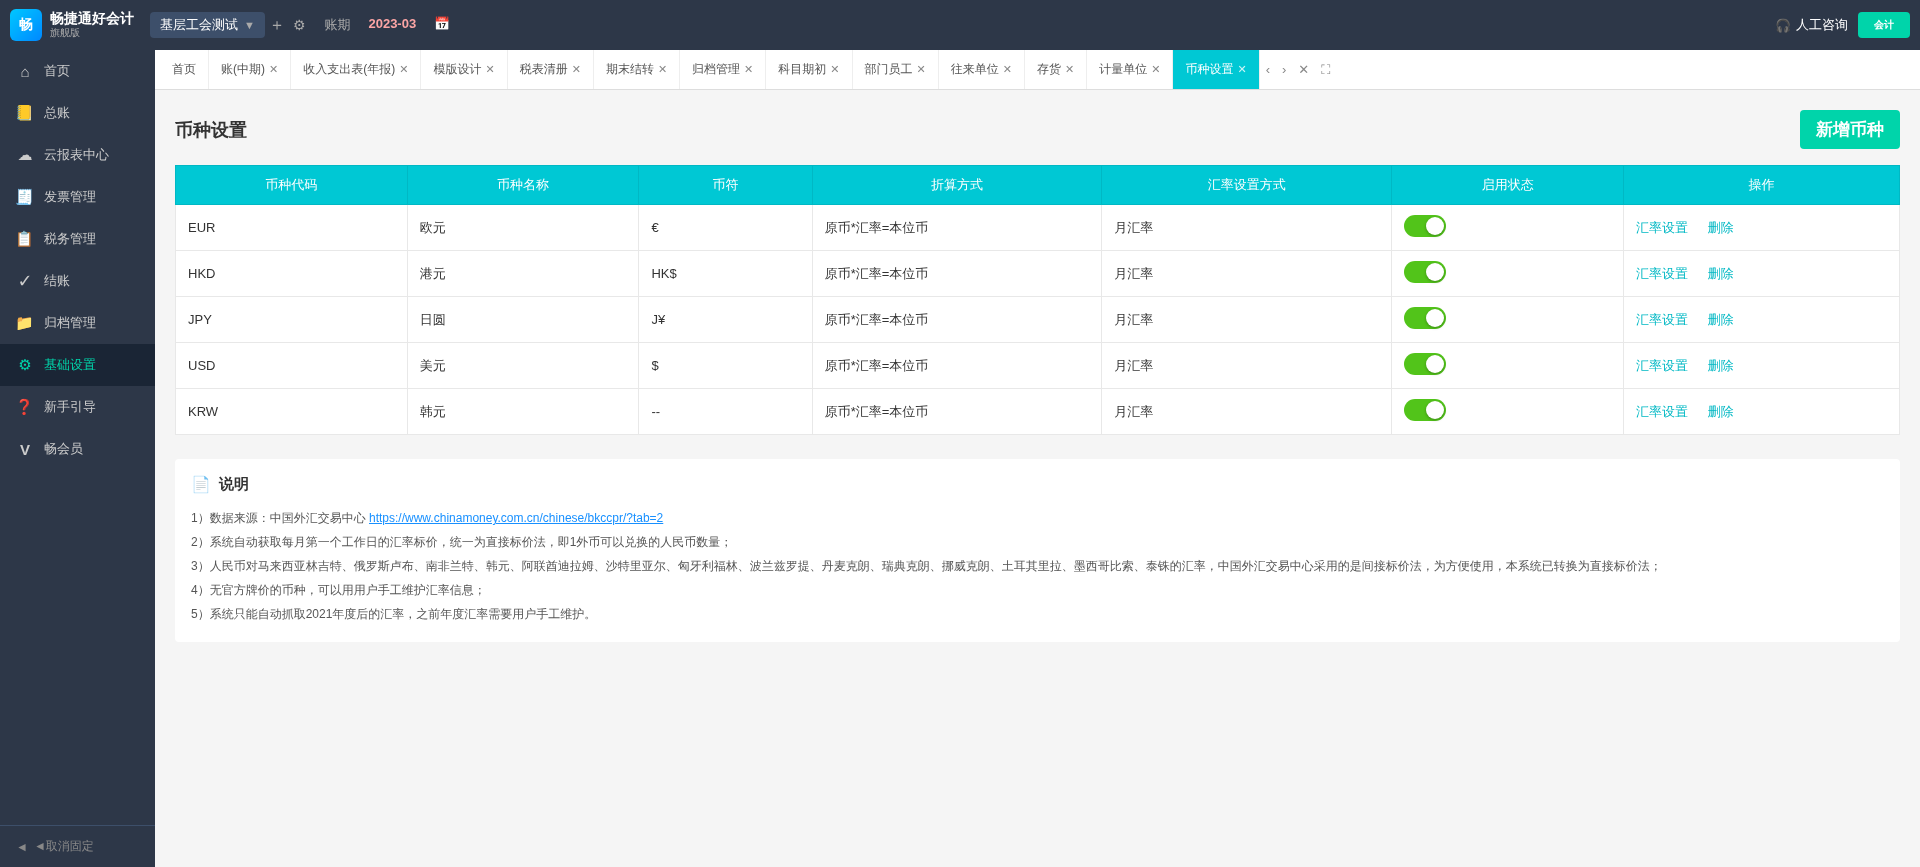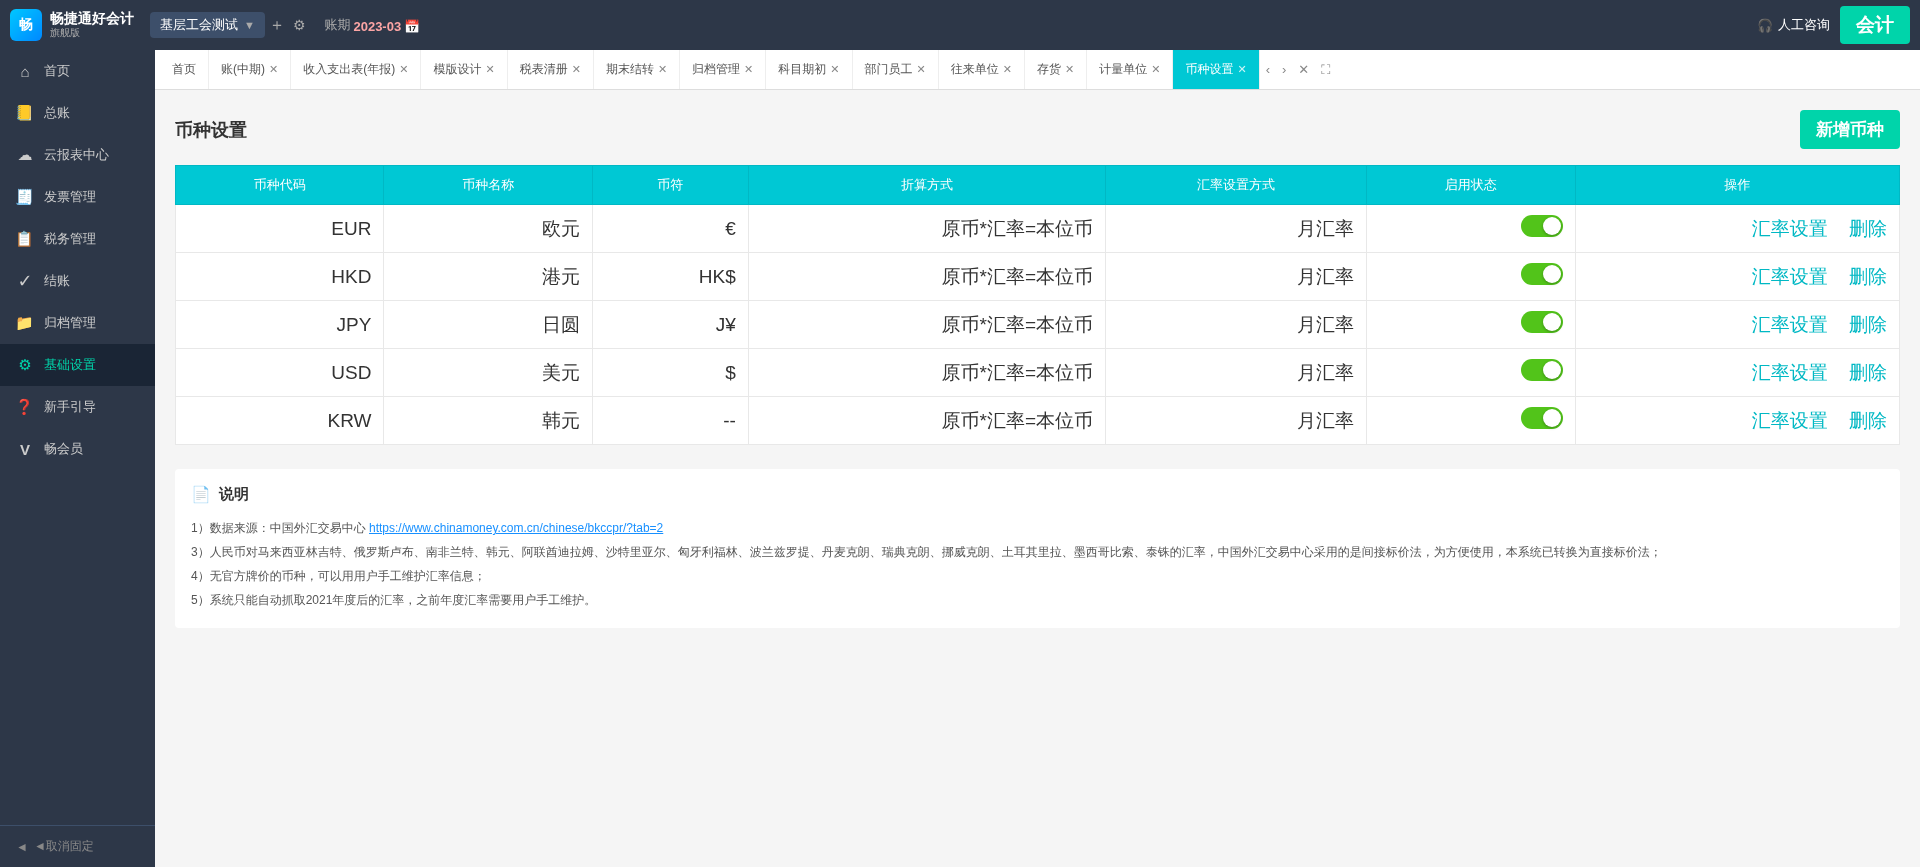--- a/index.html
+++ b/index.html
@@ -14,26 +14,26 @@
     .tab-bar { background: #fff; border-bottom: 1px solid #ddd; display: flex; align-items: center; height: 40px; flex-shrink: 0; padding: 0 5px; overflow-x: auto; white-space: nowrap; }
     .page-content { flex: 1; overflow-y: auto; padding: 20px; background: #f5f5f5; }
 
     
     .logo-area { display: flex; align-items: center; gap: 8px; color: #fff; min-width: 130px; }
     .logo-icon { width: 32px; height: 32px; background: linear-gradient(135deg, #00c8ff, #0088ff); border-radius: 6px; display: flex; align-items: center; justify-content: center; font-size: 14px; font-weight: bold; color: #fff; }
     .logo-text { font-size: 14px; font-weight: bold; color: #fff; line-height: 1.2; text-align: right; }
     .logo-sub { font-size: 10px; color: #aaa; }
     .company-selector { display: flex; align-items: center; gap: 6px; color: #fff; margin-left: 10px; cursor: pointer; background: #3d4f6a; padding: 4px 10px; border-radius: 4px; }
     .company-name { font-size: 13px; color: #fff; }
-    .period-info { display: flex; align-items: flex-end; gap: 3px; margin-left: 15px; color: #fff; font-size: 13px; }
+    .period-info { display: flex; align-items: flex-start; gap: 18px; margin-left: 15px; color: #fff; font-size: 13px; }
     .period-label { color: #aaa; }
     .period-value { color: #fca5a5; font-weight: bold; }
     .top-bar-right { margin-left: auto; display: flex; align-items: center; gap: 10px; }
     .help-btn { display: flex; align-items: center; gap: 4px; color: #fff; cursor: pointer; font-size: 13px; }
-    .account-btn { background: #00d4aa; color: #fff; border: none; padding: 6px 16px; border-radius: 4px; cursor: pointer; font-size: 19px; font-weight: bold; }
+    .account-btn { background: #00d4aa; color: #fff; border: none; padding: 6px 16px; border-radius: 4px; cursor: pointer; font-size: 10px; font-weight: bold; }
 
     
     .sidebar-item { display: flex; align-items: center; gap: 10px; padding: 12px 16px; color: #ccc; cursor: pointer; font-size: 13px; transition: background 0.2s; }
     .sidebar-item.active { background: #1a2535; color: #00d4aa; }
     .sidebar-item-icon { width: 18px; height: 18px; display: flex; align-items: center; justify-content: center; font-size: 15px; }
     .sidebar-footer { margin-top: auto; padding: 12px 16px; color: #888; font-size: 12px; cursor: pointer; display: flex; align-items: center; gap: 6px; border-top: 1px solid #3d4f6a; }
 
     
     .tab-item { display: inline-flex; align-items: center; gap: 4px; padding: 0 12px; height: 40px; border-right: 1px solid #eee; font-size: 12px; cursor: pointer; color: #555; white-space: nowrap; flex-shrink: 0; }
     .tab-item.active { background: #00c8d4; color: #fff; }
@@ -44,21 +44,21 @@
     .tab-expand { padding: 0 6px; cursor: pointer; color: #888; }
 
     
     .page-header { display: flex; align-items: center; justify-content: space-between; margin-bottom: 16px; }
     .page-title { font-size: 18px; font-weight: bold; color: #333; }
     .btn-new { background: #00d4aa; color: #fff; border: none; padding: 8px 16px; border-radius: 4px; cursor: pointer; font-size: 17px; font-weight: bold; }
 
     
     .data-table { width: 100%; border-collapse: collapse; background: #fff; }
     .data-table th { background: #00c8d4; color: #fff; padding: 10px 25px; text-align: center; font-weight: normal; font-size: 13px; border: 1px solid #00b8c4; }
-    .data-table td { padding: 10px 12px; text-align: right; border: 1px solid #e8e8e8; font-size: 19px; color: #333; }
+    .data-table td { padding: 10px 12px; text-align: left; border: 1px solid #e8e8e8; font-size: 13px; color: #333; }
     .action-link { color: #00b8c4; cursor: pointer; text-decoration: none; }
     .action-delete { color: #00b8c4; cursor: pointer; margin-left: 16px; }
 
     
     .toggle { display: inline-flex; align-items: center; }
     .toggle-track { width: 42px; height: 22px; background: #52c41a; border-radius: 11px; position: relative; cursor: pointer; }
     .toggle-thumb { width: 18px; height: 18px; background: #fff; border-radius: 50%; position: absolute; top: 2px; right: 2px; box-shadow: 0 1px 3px rgba(0,0,0,0.3); }
 
     
     .notes-section { margin-top: 24px; padding: 16px; background: #fff; border-radius: 4px; }
@@ -331,20 +331,21 @@
             </tbody>
         </table>
 
         <div class="notes-section">
           <div class="notes-title">
             <span class="notes-icon">📄</span>
             <span>说明</span>
           </div>
           <div id="notes-list">
               <div class="note-item">1）数据来源：中国外汇交易中心 <a class="note-link" href="#">https://www.chinamoney.com.cn/chinese/bkccpr/?tab=2</a></div>
+              <div class="note-item">2）系统自动获取每月第一个工作日的汇率标价，统一为直接标价法，即1外币可以兑换的人民币数量；</div>
               <div class="note-item">3）人民币对马来西亚林吉特、俄罗斯卢布、南非兰特、韩元、阿联酋迪拉姆、沙特里亚尔、匈牙利福林、波兰兹罗提、丹麦克朗、瑞典克朗、挪威克朗、土耳其里拉、墨西哥比索、泰铢的汇率，中国外汇交易中心采用的是间接标价法，为方便使用，本系统已转换为直接标价法；</div>
               <div class="note-item">4）无官方牌价的币种，可以用用户手工维护汇率信息；</div>
               <div class="note-item">5）系统只能自动抓取2021年度后的汇率，之前年度汇率需要用户手工维护。</div>
             </div>
         </div>
       </div>
     </div>
   </div>
 </div>
 

